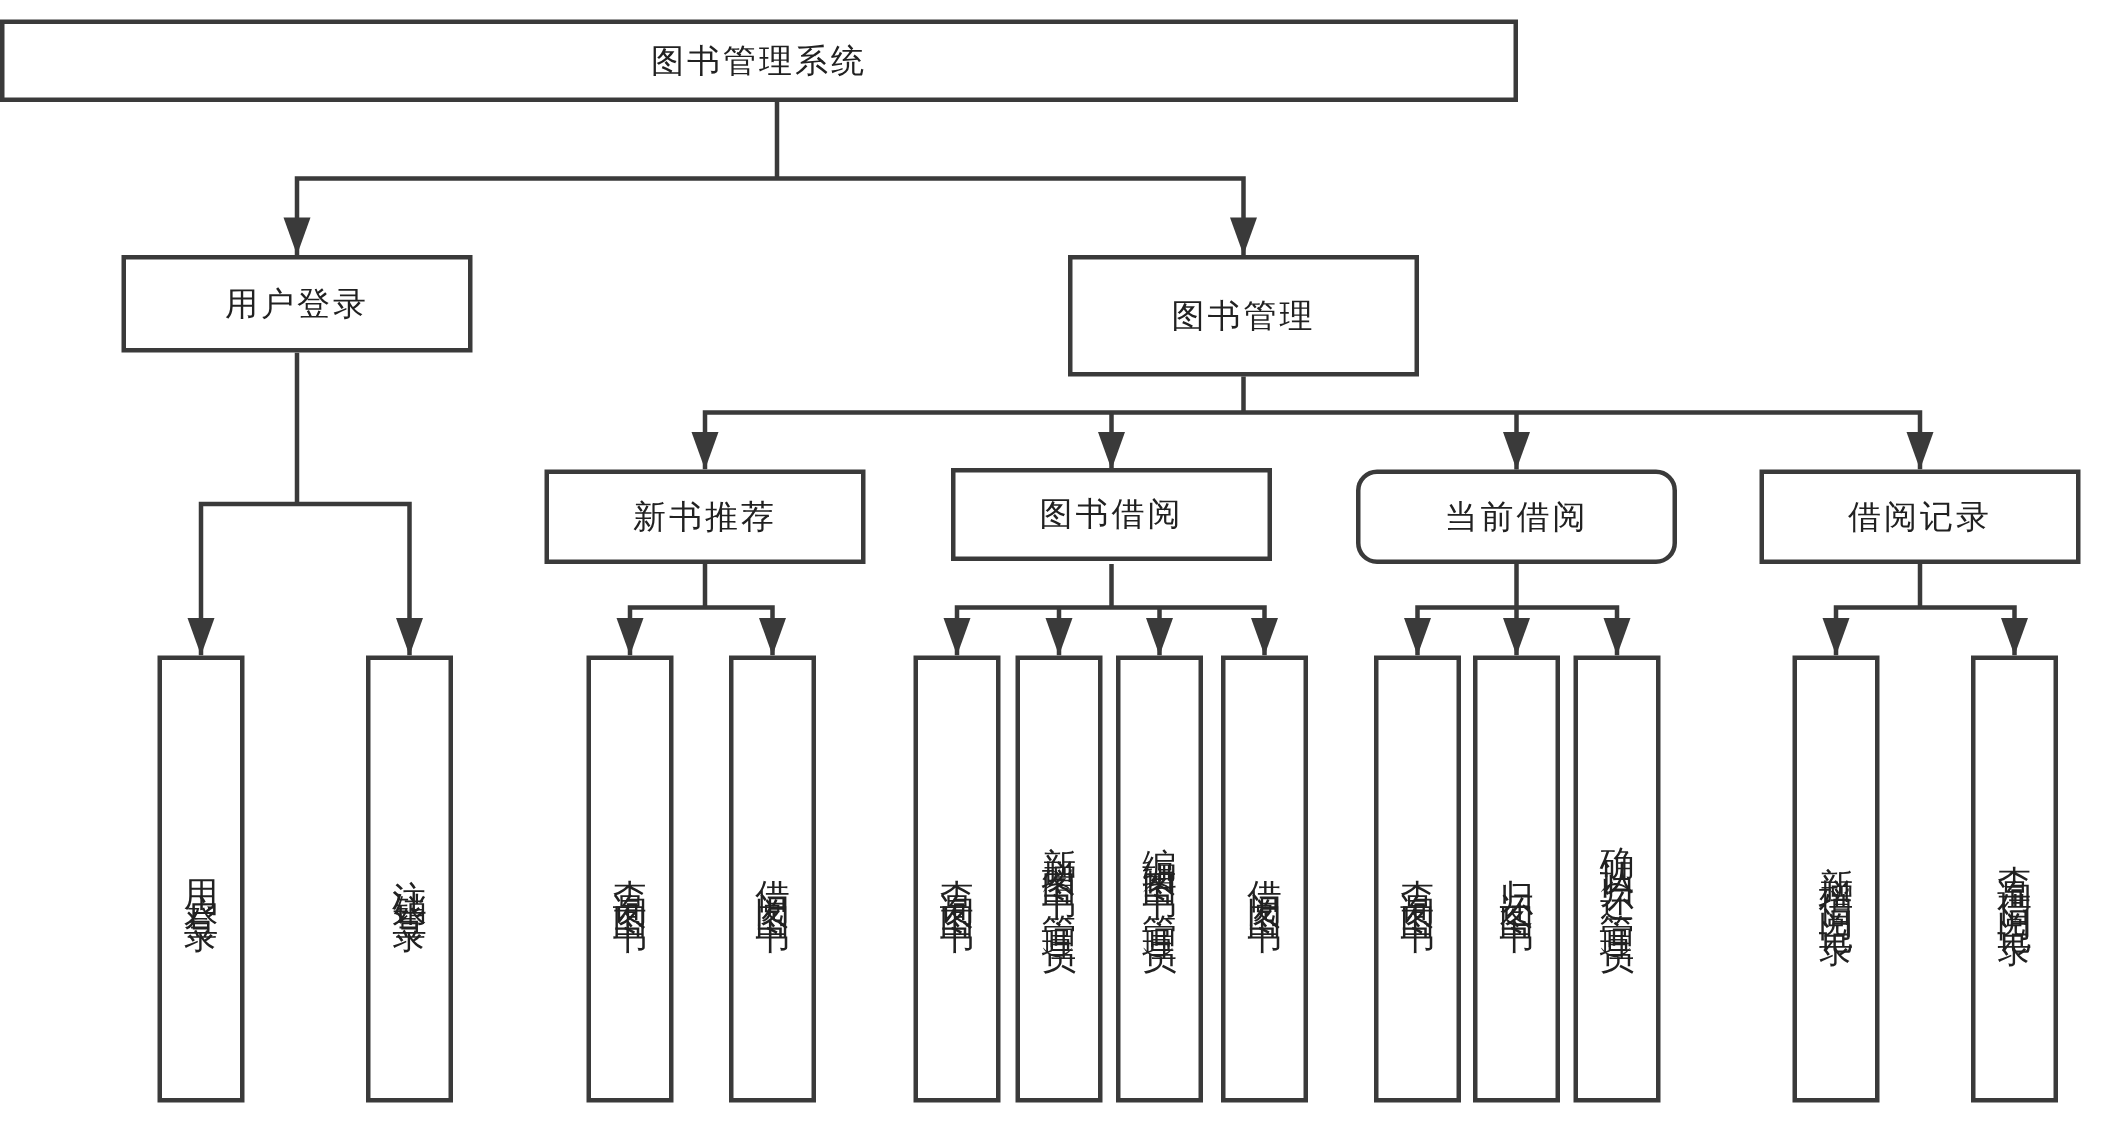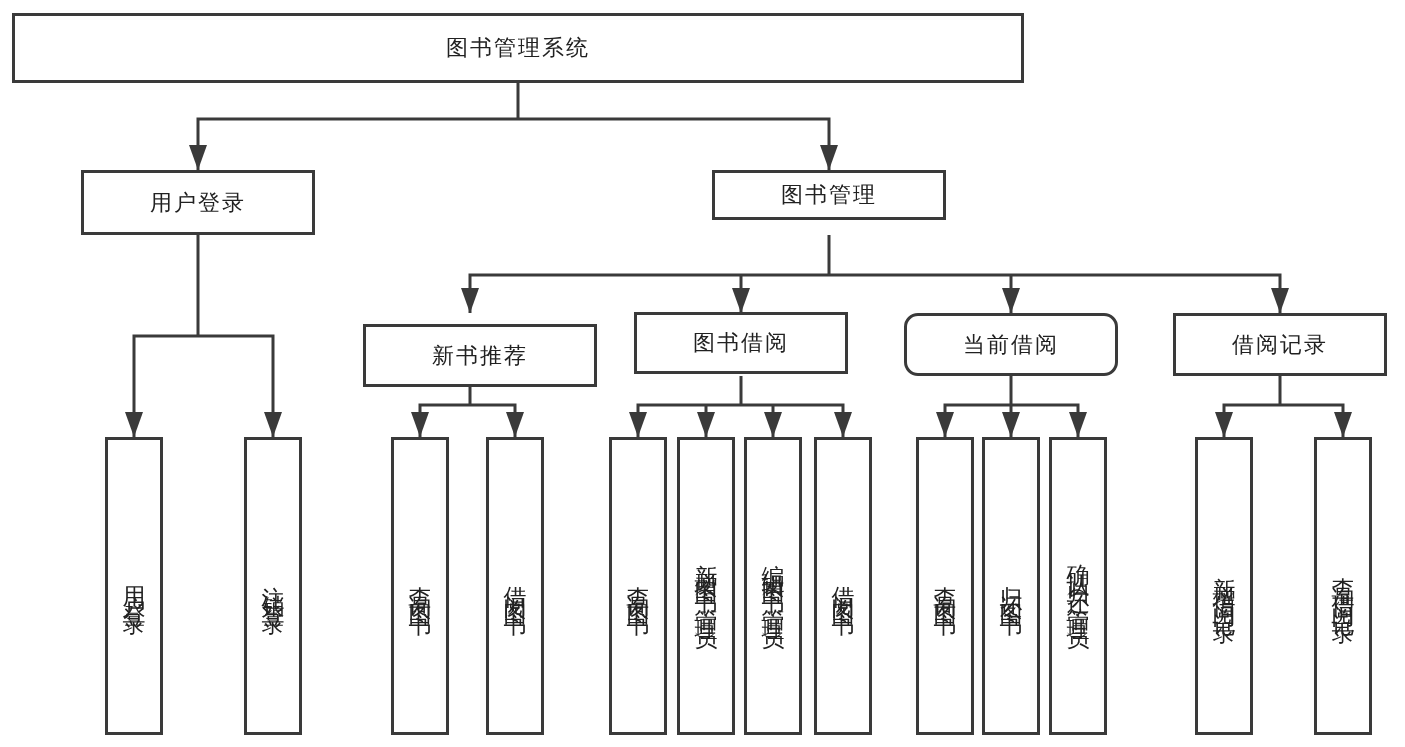--- a/index.html
+++ b/index.html
@@ -84,32 +84,32 @@
       <polygon points="764,412 782,412 773,437"></polygon>
       <polygon points="834,412 852,412 843,437"></polygon>
       <polygon points="936,412 954,412 945,437"></polygon>
       <polygon points="1002,412 1020,412 1011,437"></polygon>
       <polygon points="1069,412 1087,412 1078,437"></polygon>
       <polygon points="1215,412 1233,412 1224,437"></polygon>
       <polygon points="1334,412 1352,412 1343,437"></polygon>
     </g>
   </svg>
 
-  <div class="box hbox" style="left:12px; top:13px; width:1012px; height:70px;">
+  <div class="box hbox" style="left:0; top:13px; width:1012px; height:55px;">
     <span>图书管理系统</span>
   </div>
 
   <div class="box hbox" style="left:81px; top:170px; width:234px; height:65px;">
     <span>用户登录</span>
   </div>
-  <div class="box hbox" style="left:712px; top:170px; width:234px; height:50px;">
+  <div class="box hbox" style="left:712px; top:170px; width:234px; height:81px;">
     <span>图书管理</span>
   </div>
 
-  <div class="box hbox" style="left:363px; top:313px; width:234px; height:63px;margin-top:11px;">
+  <div class="box hbox" style="left:363px; top:313px; width:214px; height:63px;">
     <span>新书推荐</span>
   </div>
   <div class="box hbox" style="left:634px; top:312px; width:214px; height:62px;">
     <span>图书借阅</span>
   </div>
   <div class="box hbox" style="left:904px; top:313px; width:214px; height:63px;border-radius:14px;">
     <span>当前借阅</span>
   </div>
   <div class="box hbox" style="left:1173px; top:313px; width:214px; height:63px;">
     <span>借阅记录</span>

